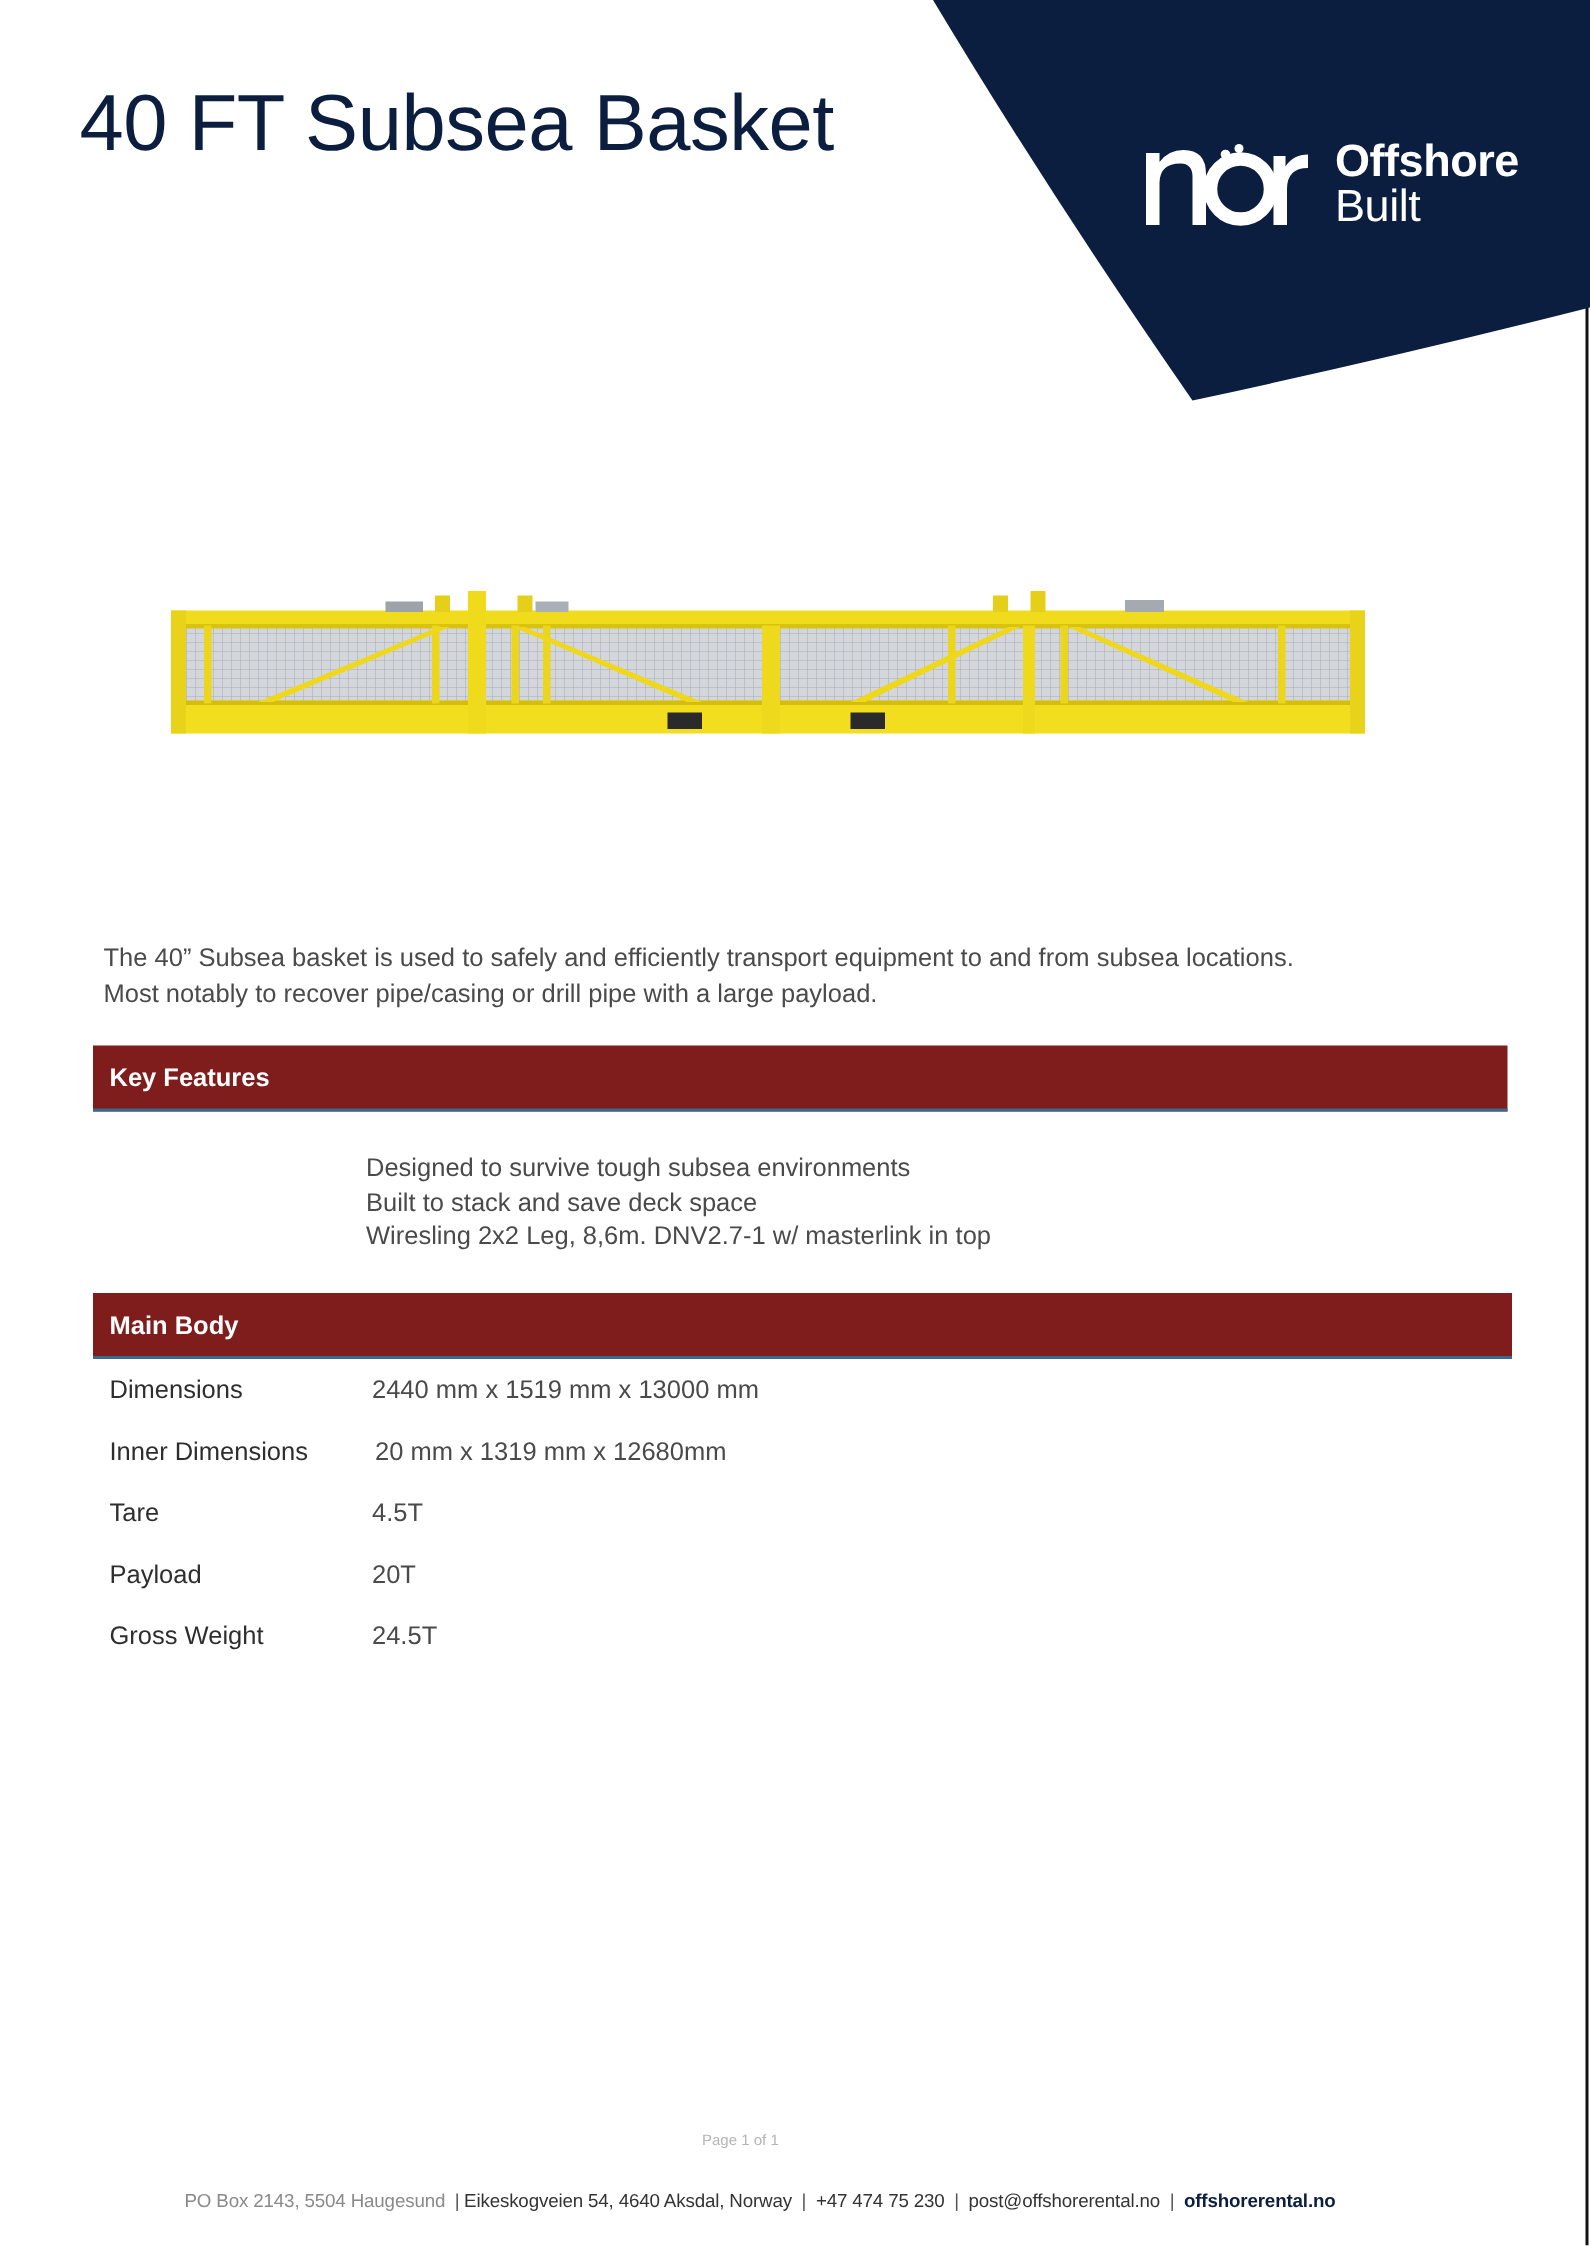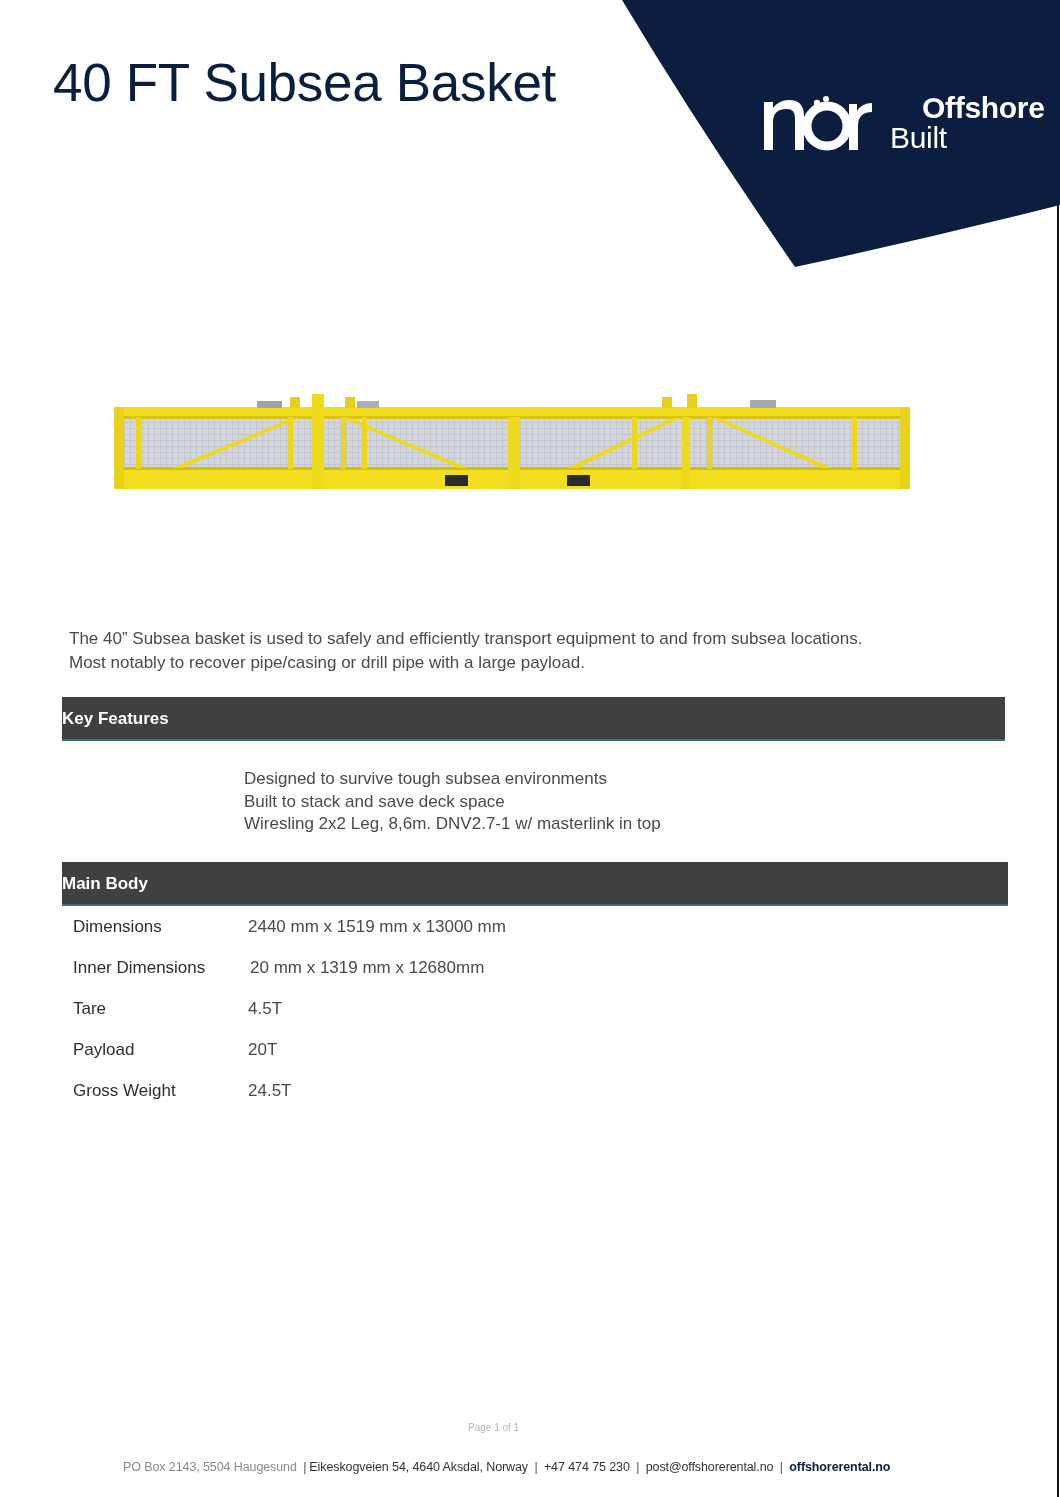--- a/index.html
+++ b/index.html
@@ -13,39 +13,39 @@
     .page-title {
       position: absolute; left: 53px; top: 52px;
       font-size: 53px; font-weight: 400; color: #0b1e3f; letter-spacing: -0.3px;
       font-family: "Liberation Sans", sans-serif;
     }
 
     .logo { position: absolute; left: 762px; top: 92px; width: 270px; height: 62px; }
     .logo-mark { position: absolute; left: 0; top: 2px; width: 110px; height: 58px; }
     .logo-text-offshore {
       position: absolute; left: 128px; top: 0px; font-size: 30px; font-weight: 700; color: #ffffff;
-      letter-spacing: -0.3px; line-height: 32px; margin-left: 32px;
+      letter-spacing: -0.3px; line-height: 32px;
     }
     .logo-text-rental {
       position: absolute; left: 128px; top: 30px; font-size: 30px; font-weight: 400; color: #ffffff;
       letter-spacing: -0.3px; line-height: 32px;
     }
 
     .product-image { position: absolute; left: 112px; top: 392px; width: 800px; height: 102px; }
 
     .description {
       position: absolute; left: 69px; top: 627px; width: 900px;
       font-size: 17px; line-height: 24px; color: #4a4a4a;
     }
 
     .section-header {
       position: absolute; left: 62px; height: 44px;
-      background: #404040; border-bottom: 2px solid #3a6a8e;
+      background: #7f1d1d; border-bottom: 2px solid #3a6a8e;
       color: #ffffff; font-weight: 700; font-size: 17px;
-      line-height: 44px;
+      padding-left: 11px; line-height: 44px;
     }
     .kf-header { top: 697px; width: 943px; }
     .mb-header { top: 820px; width: 946px; margin-top: 42px; }
 
     .features-list {
       position: absolute; left: 244px; top: 768px;
       font-size: 17px; line-height: 22.5px; color: #4a4a4a; list-style: none;
     }
 
     .specs { position: absolute; left: 73px; top: 915px; width: 600px; }

